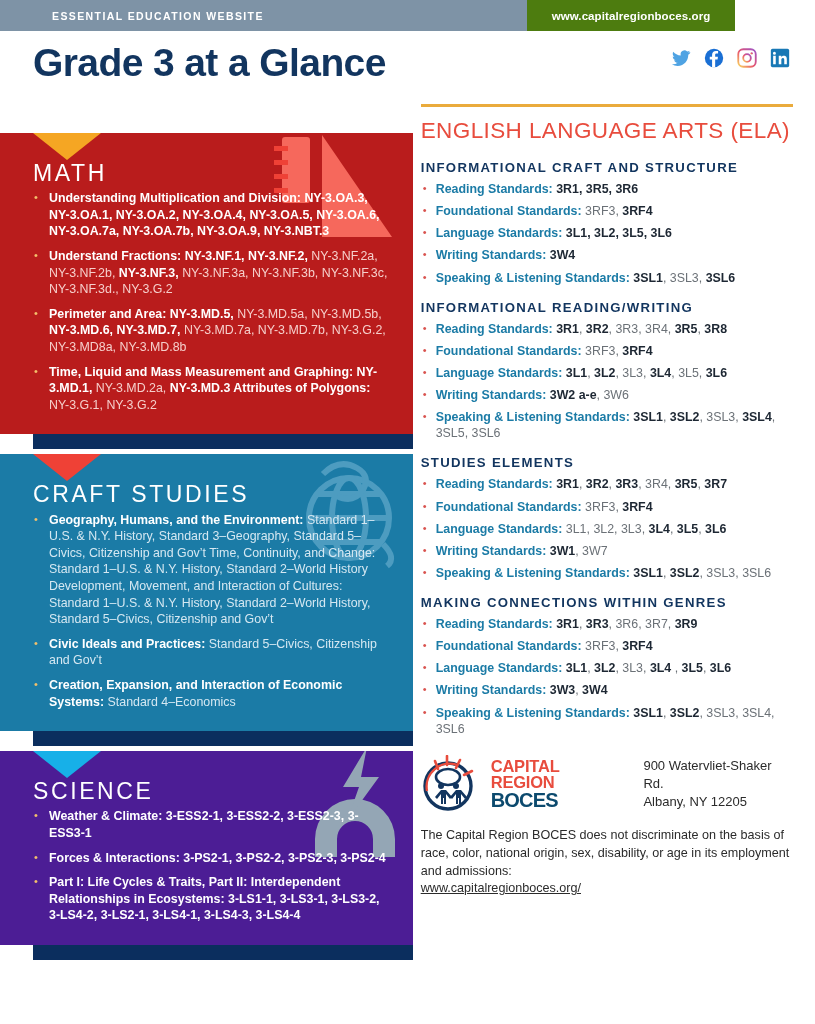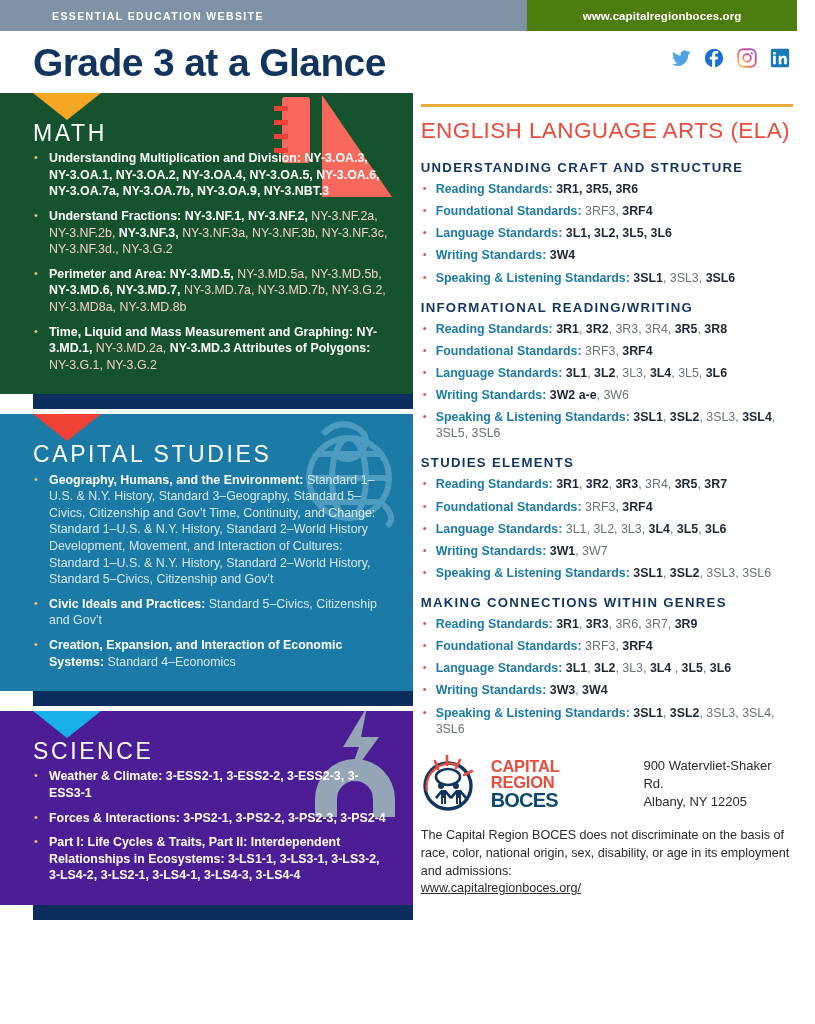--- a/index.html
+++ b/index.html
@@ -5,21 +5,21 @@
   * { box-sizing: border-box; margin: 0; padding: 0; }
   html, body {
     width: 815px; height: 1024px;
     background: #ffffff;
     font-family: "Liberation Sans", sans-serif;
     overflow: hidden;
   }
   .page { position: relative; width: 815px; height: 1024px; background:#fff; }
 
   
-  .topbar { display: flex; width: 797px; height: 31px; }
+  .topbar { display: flex; width: 735px; height: 31px; }
   .topbar-left {
     flex: 0 0 527px; background: #7e93a6; color: #ffffff;
     display: flex; align-items: center; padding-left: 52px;
     font-size: 10.5px; font-weight: bold; letter-spacing: 1.4px;
   }
   .topbar-right {
     flex: 1; background: #4d7c0f; color: #ffffff;
     display: flex; align-items: center; justify-content: center;
     font-size: 11.5px; font-weight: bold; letter-spacing: 0.1px;
   }
@@ -39,21 +39,21 @@
   }
   .social svg { display: block; }
 
   
   .main { position: relative; display: flex; }
   .leftcol { width: 419px; position: relative; }
   .rightcol { width: 408px; padding: 0 22px 0 8px; position: relative; }
 
   
   .block { position: relative; padding: 14px 23px 13px 33px; overflow: hidden; }
-  .block.math { background: #14532d; }
+  .block.math { background: #b91c1c; margin-top: 40px; }
   .block.social-studies { background: #1b7ba6; }
   .block.science { background: #4c1d95; }
   .divider { height: 15px; background: #0b2e5e; margin-left: 33px; }
   .gap { height: 5px; background: #ffffff; }
 
   .tri { position: absolute; top: 0; left: 33px; width: 0; height: 0;
          border-left: 34px solid transparent; border-right: 34px solid transparent; }
   .tri.orange { border-top: 27px solid #f5a623; }
   .tri.red    { border-top: 27px solid #ef4136; }
   .tri.cyan   { border-top: 27px solid #17b0e8; }
@@ -197,21 +197,21 @@
           <g fill="none" stroke="#4d9cc0" stroke-width="6">
             <circle cx="62" cy="62" r="40"></circle>
             <ellipse cx="62" cy="62" rx="17" ry="40"></ellipse>
             <line x1="22" y1="62" x2="102" y2="62"></line>
             <path d="M30 38 H94"></path>
               <path d="M30 86 H94"></path>
             <path d="M36 18 q16 -16 34 -6 q14 8 6 22 q-10 14 -26 6"></path>
             <path d="M96 88 q14 14 4 22"></path>
           </g>
         </svg>
-        <div class="blocktitle">CAPITAL STUDIES</div>
+        <div class="blocktitle">CRAFT STUDIES</div>
         <ul class="items">
             <li><span class="b">Geography, Humans, and the Environment: </span><span class="dim">Standard 1–U.S. &amp; N.Y. History, Standard 3–Geography, Standard 5–Civics, Citizenship and Gov’t Time, Continuity, and Change: Standard 1–U.S. &amp; N.Y. History, Standard 2–World History Development, Movement, and Interaction of Cultures: Standard 1–U.S. &amp; N.Y. History, Standard 2–World History, Standard 5–Civics, Citizenship and Gov’t</span></li>
             <li><span class="b">Civic Ideals and Practices: </span><span class="dim">Standard 5–Civics, Citizenship and Gov’t</span></li>
             <li><span class="b">Creation, Expansion, and Interaction of Economic Systems: </span><span class="dim">Standard 4–Economics</span></li>
           </ul>
       </div>
       <div class="divider"></div>
       <div class="gap"></div>
 
       <div class="block science">
@@ -233,21 +233,21 @@
       </div>
       <div class="divider"></div>
     </div>
 
     <div class="rightcol">
       <div class="orange-rule"></div>
       <div class="ela-title">ENGLISH LANGUAGE ARTS (ELA)</div>
 
       <div id="ela-sections">
           <div class="ela-section">
-            <div class="ela-head">UNDERSTANDING CRAFT AND STRUCTURE</div>
+            <div class="ela-head">INFORMATIONAL CRAFT AND STRUCTURE</div>
             <ul class="ela-list">
               <li><span class="lbl">Reading Standards:</span><span class="val-b"> 3R1</span><span class="val-b">, </span><span class="val-b">3R5</span><span class="val-b">, </span><span class="val-b">3R6</span></li>
               <li><span class="lbl">Foundational Standards:</span><span class="val-n"> 3RF3</span><span class="val-n">, </span><span class="val-b">3RF4</span></li>
               <li><span class="lbl">Language Standards:</span><span class="val-b"> 3L1</span><span class="val-b">, </span><span class="val-b">3L2</span><span class="val-b">, </span><span class="val-b">3L5</span><span class="val-b">, </span><span class="val-b">3L6</span></li>
               <li><span class="lbl">Writing Standards:</span><span class="val-b"> 3W4</span></li>
               <li><span class="lbl">Speaking &amp; Listening Standards:</span><span class="val-b"> 3SL1</span><span class="val-n">, </span><span class="val-n">3SL3</span><span class="val-n">, </span><span class="val-b">3SL6</span></li>
             </ul>
           </div>
           <div class="ela-section">
             <div class="ela-head">INFORMATIONAL READING/WRITING</div>

